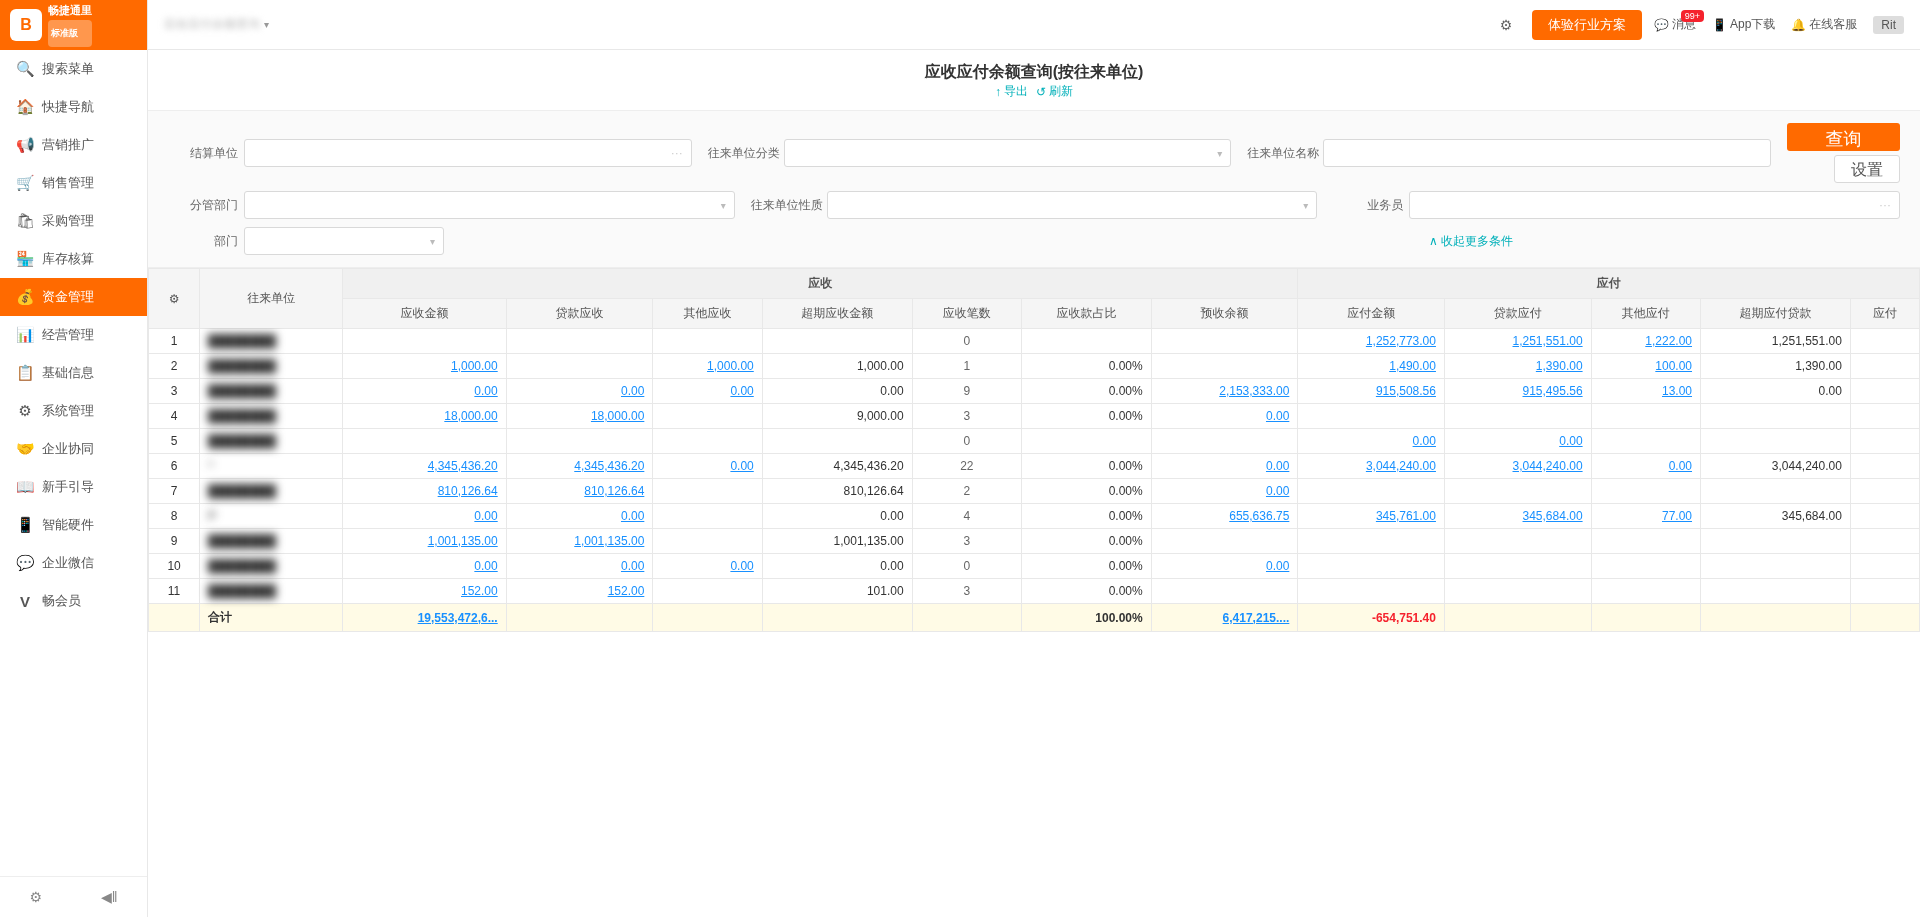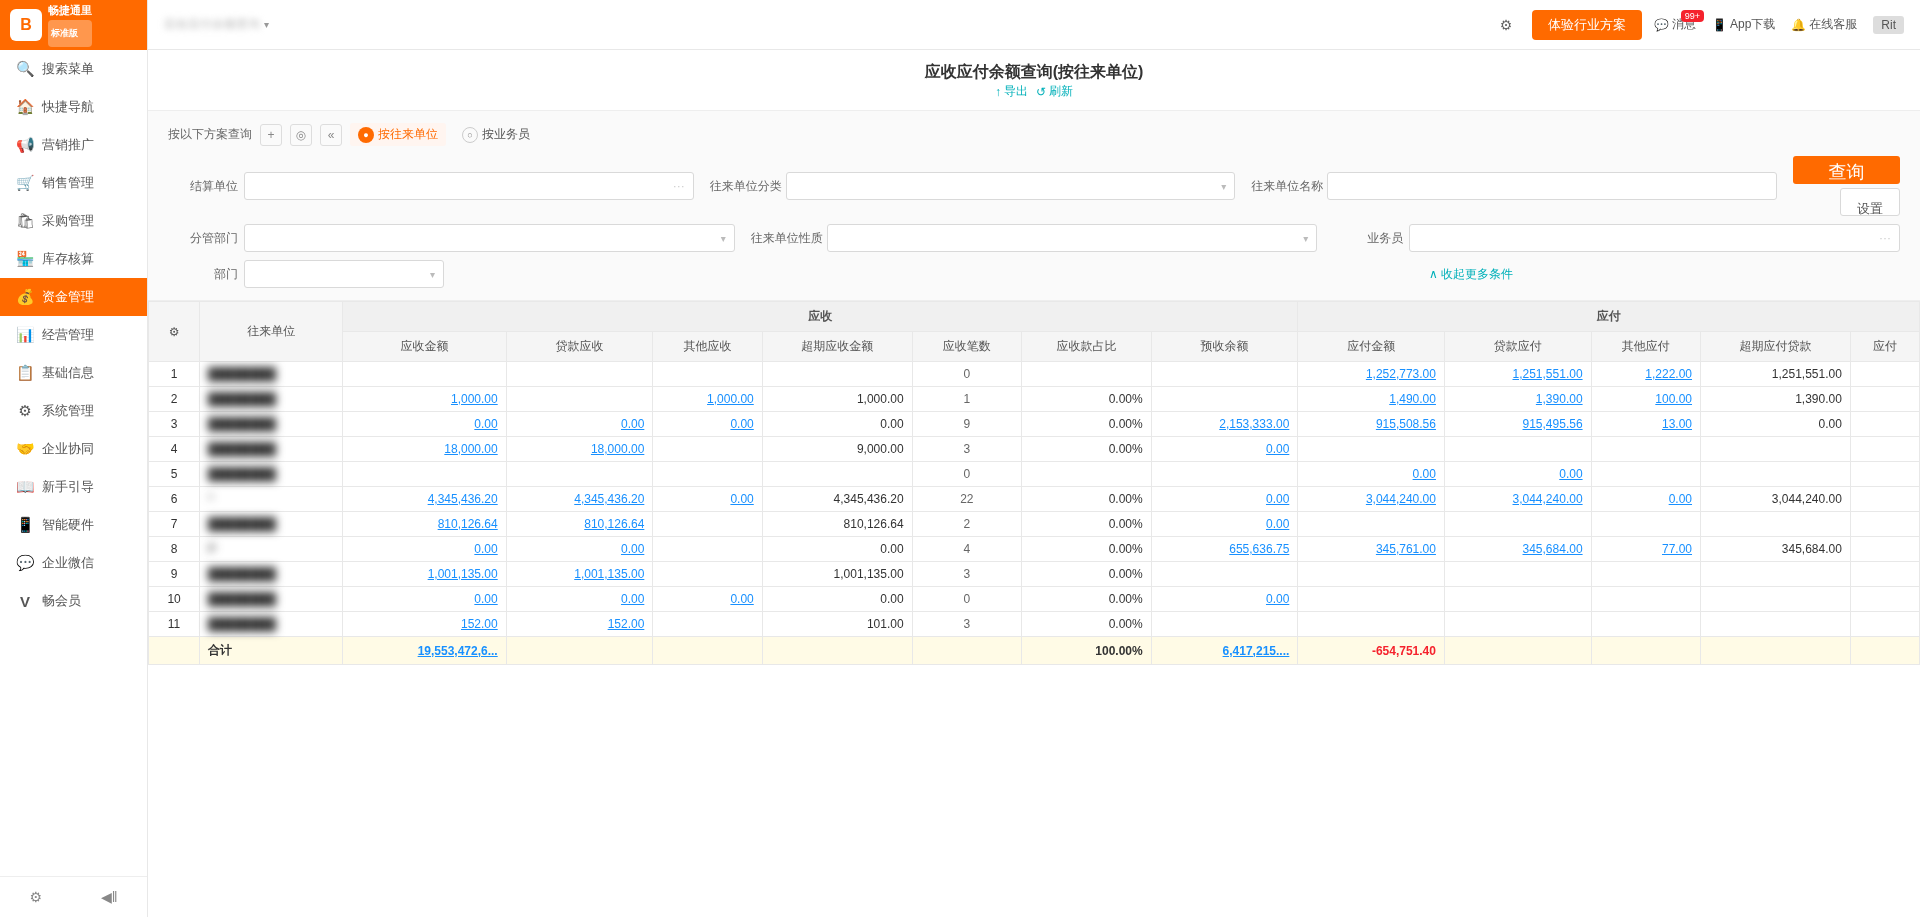--- a/index.html
+++ b/index.html
@@ -63,21 +63,21 @@
     .filter-rows { display: flex; flex-direction: column; gap: 8px; }
     .filter-row { display: flex; align-items: center; gap: 16px; }
     .filter-field { display: flex; align-items: center; gap: 6px; flex: 1; }
     .filter-field-label { color: #666; font-size: 12px; white-space: nowrap; width: 70px; text-align: right; }
     .filter-field-input { flex: 1; height: 28px; border: 1px solid #d9d9d9; border-radius: 3px; padding: 0 8px; font-size: 12px; color: #333; display: flex; align-items: center; justify-content: space-between; cursor: pointer; background: white; }
     .filter-field-input-dots { color: #ccc; }
     .filter-field-select { flex: 1; height: 28px; border: 1px solid #d9d9d9; border-radius: 3px; padding: 0 8px; font-size: 12px; color: #333; display: flex; align-items: center; justify-content: space-between; cursor: pointer; background: white; }
     .filter-chevron { color: #bbb; font-size: 10px; }
     .filter-actions { display: flex; flex-direction: column; gap: 4px; }
     .query-btn { background: #ff6a00; color: white; border: none; padding: 4px 16px; border-radius: 3px; cursor: pointer; font-size: 18px; height: 28px; }
-    .settings-btn { background: white; color: #555; border: 1px solid #d9d9d9; padding: 11px 16px; border-radius: 3px; cursor: pointer; font-size: 13px; height: 28px; margin-left: 47px; }
+    .settings-btn { background: white; color: #555; border: 1px solid #d9d9d9; padding: 4px 16px; border-radius: 3px; cursor: pointer; font-size: 16px; height: 28px; margin-left: 47px; }
     .collapse-btn { display: flex; align-items: center; justify-content: center; color: #00b0b9; cursor: pointer; font-size: 12px; gap: 3px; padding: 4px 0; }
 
     
     .table-area { flex: 1; overflow: auto; }
     .data-table { width: 100%; border-collapse: collapse; font-size: 12px; }
     .data-table th { background: #f5f5f5; border: 1px solid #e8e8e8; padding: 6px 8px; text-align: center; color: #555; font-weight: normal; white-space: nowrap; position: sticky; top: 0; z-index: 2; }
     .data-table th.group-header { background: #f0f0f0; font-weight: bold; }
     .data-table td { border: 1px solid #e8e8e8; padding: 5px 8px; text-align: right; color: #333; white-space: nowrap; }
     .data-table td.name-cell { text-align: left; color: #333; }
     .data-table td.num-cell { text-align: center; color: #666; }
@@ -206,34 +206,20 @@
           <span>导出</span>
         </div>
         <div class="refresh-btn">
           <span>↺</span>
           <span>刷新</span>
         </div>
       </div>
     </div>
 
     <div class="filter-area">
-      <div class="filter-top">
-        <span class="filter-scheme-label">按以下方案查询</span>
-        <div class="filter-scheme-add">+</div>
-        <div class="filter-scheme-settings">◎</div>
-        <div class="filter-scheme-collapse">«</div>
-        <div class="filter-scheme-item">
-          <div class="filter-scheme-item-icon">●</div>
-          <span>按往来单位</span>
-        </div>
-        <div class="filter-scheme-item2">
-          <div class="filter-scheme-item2-icon">○</div>
-          <span>按业务员</span>
-        </div>
-      </div>
 
       <div class="filter-rows">
 
         <div class="filter-row">
           <div class="filter-field">
             <span class="filter-field-label">结算单位</span>
             <div class="filter-field-input">
               <span></span>
               <span class="filter-field-input-dots">···</span>
             </div>

